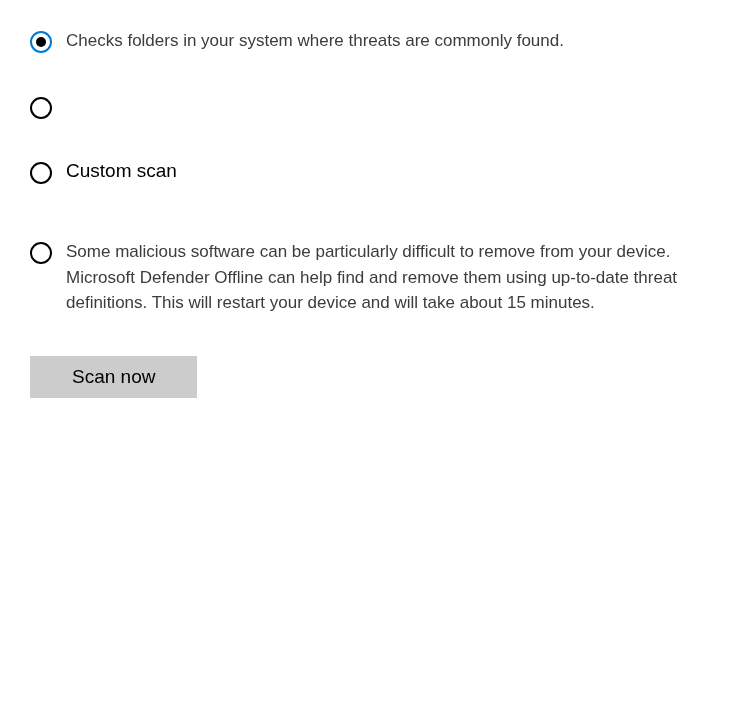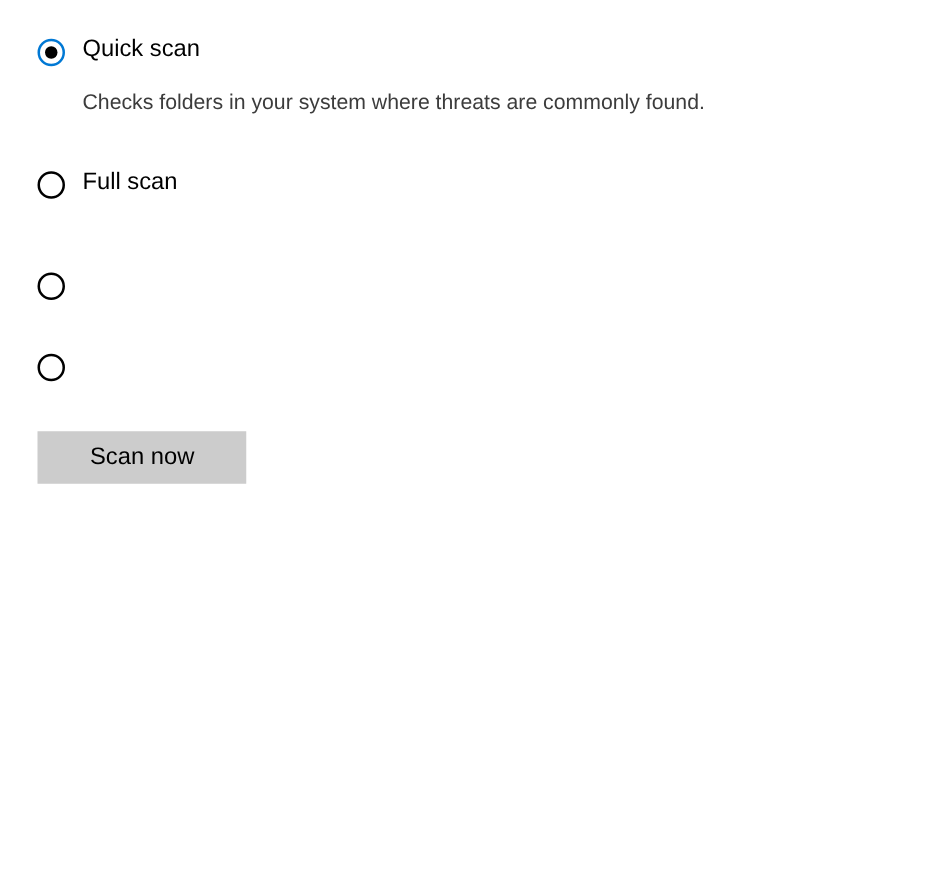--- a/index.html
+++ b/index.html
@@ -77,39 +77,39 @@
       padding: 10px 42px;
       cursor: pointer;
     }
   </style>
 </head>
 <body>
 
 <div class="scan-option">
   <div class="radio radio-checked"></div>
   <div class="option-body">
-    <div class="option-title">Quick scan</div>
     <div class="option-desc">Checks folders in your system where threats are commonly found.</div>
-  </div>
-</div>
-
-<div class="scan-option">
-  <div class="radio radio-unchecked"></div>
-  <div class="option-body">
-    <div class="option-title">Full scan</div>
   </div>
 </div>
 
 <div class="scan-option">
   <div class="radio radio-unchecked"></div>
   <div class="option-body">
   </div>
 </div>
 
 <div class="scan-option">
   <div class="radio radio-unchecked"></div>
   <div class="option-body">
+    <div class="option-title">Custom scan</div>
+  </div>
+</div>
+
+<div class="scan-option">
+  <div class="radio radio-unchecked"></div>
+  <div class="option-body">
+    <div class="option-desc">Some malicious software can be particularly difficult to remove from your device. Microsoft Defender Offline can help find and remove them using up-to-date threat definitions. This will restart your device and will take about 15 minutes.</div>
   </div>
 </div>
 
 <div class="button-row">
   <button class="scan-button">Scan now</button>
 </div>
 
 </body></html>

